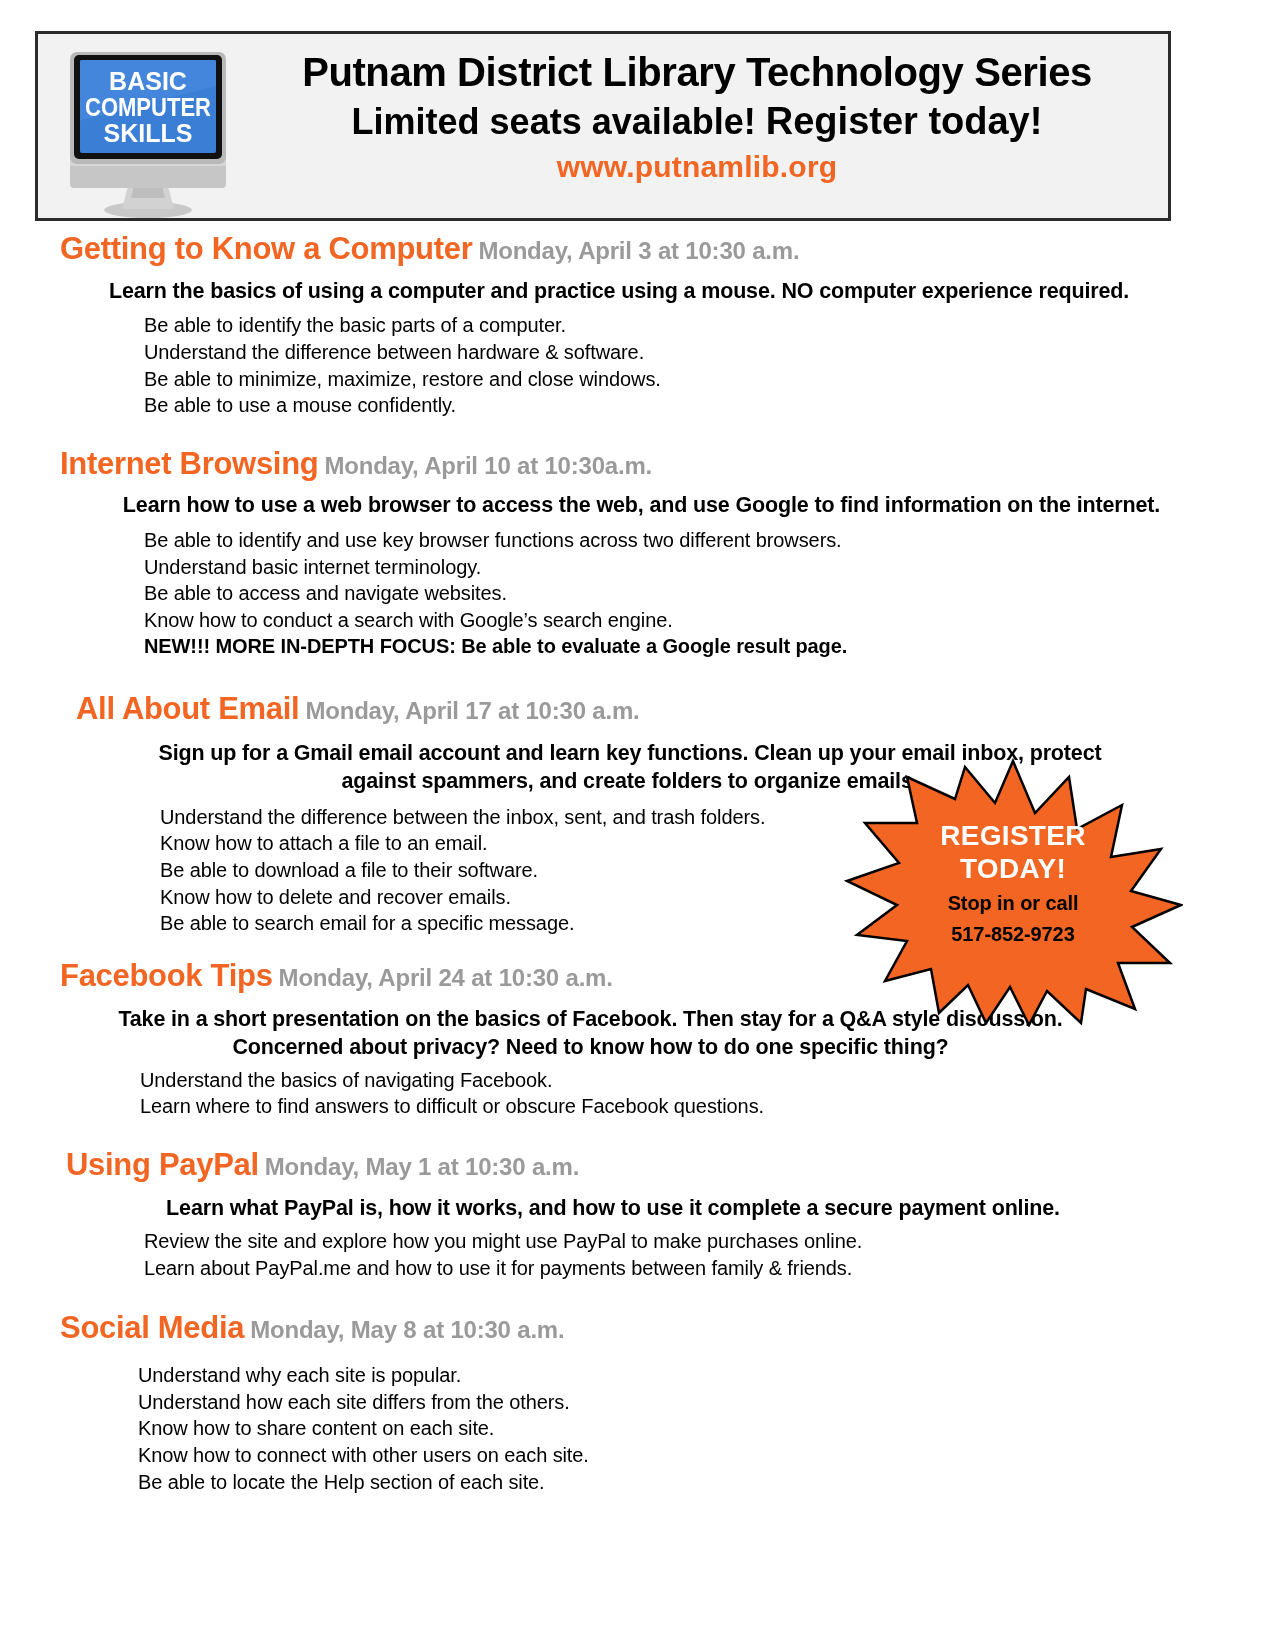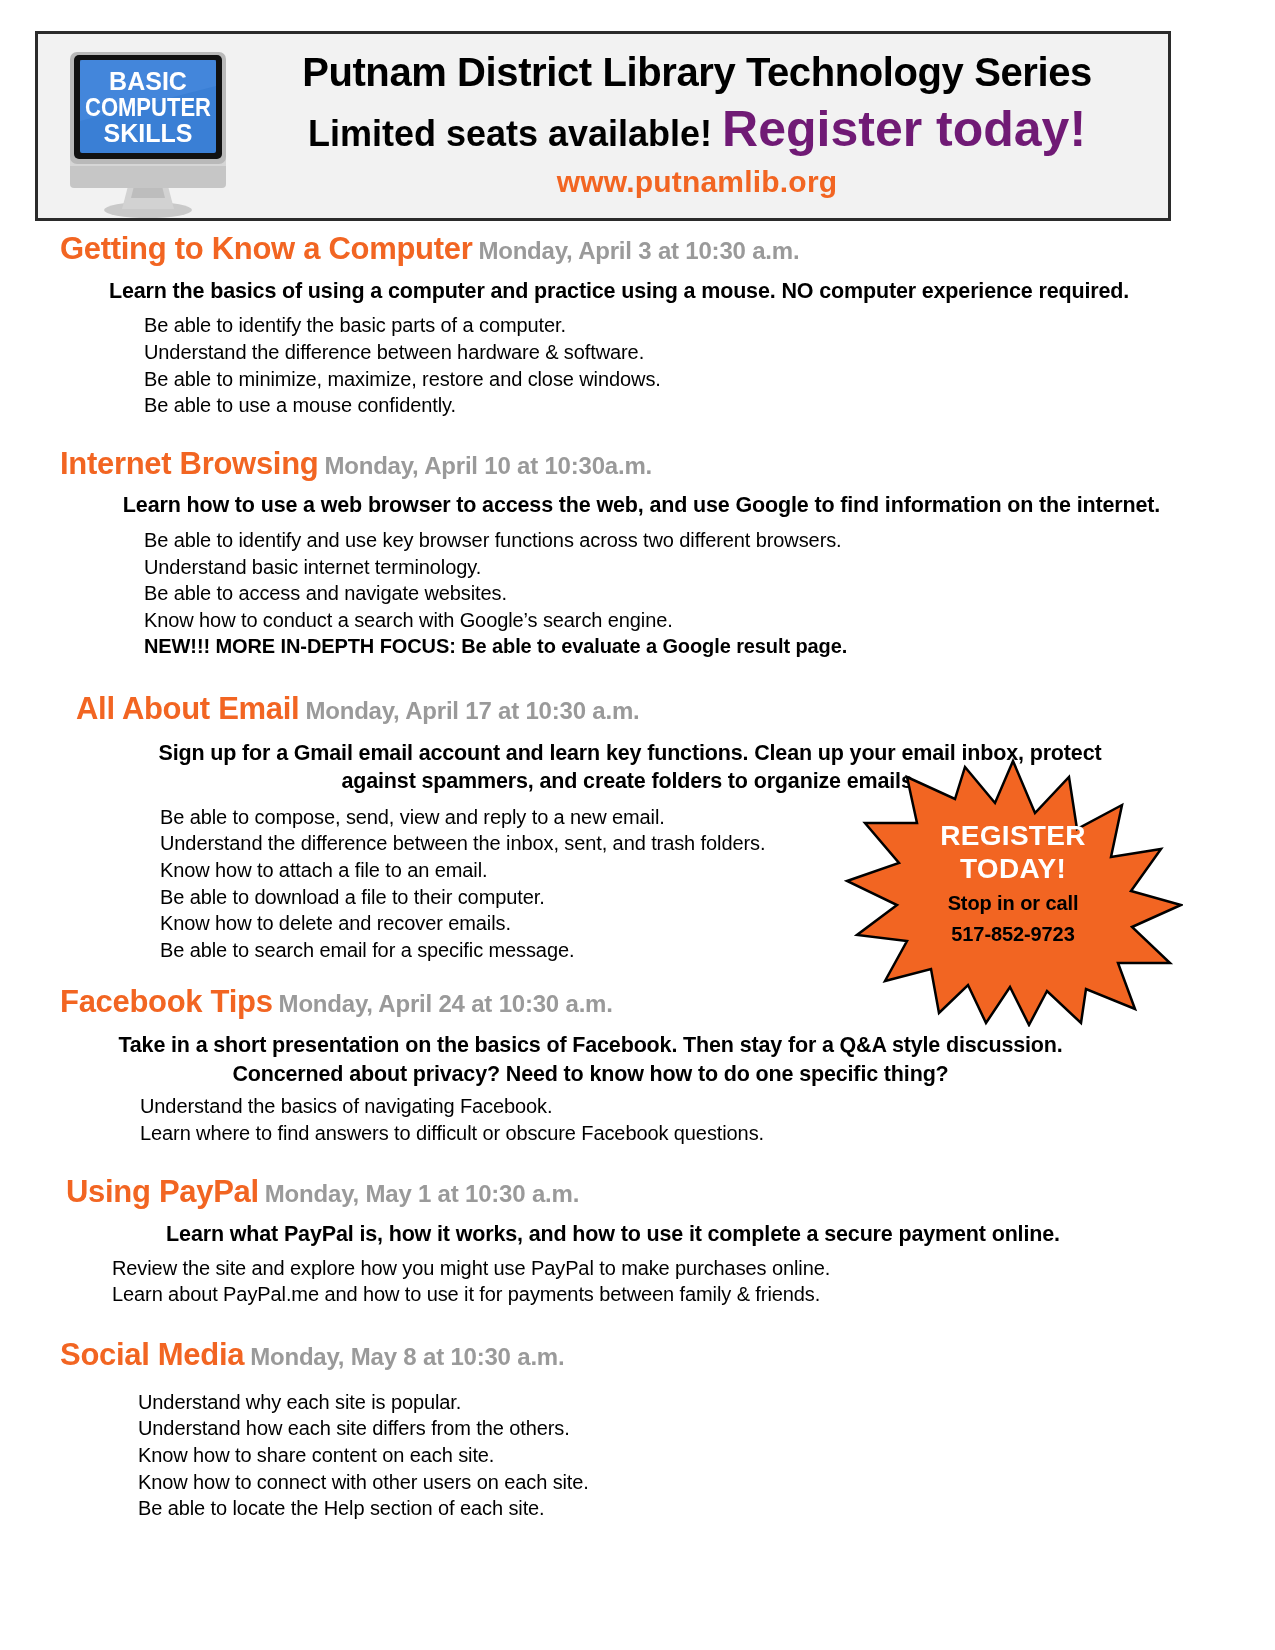--- a/index.html
+++ b/index.html
@@ -59,22 +59,22 @@
   }
   .hdr-line2 {
     font-size: 36px;
     font-weight: bold;
     text-align: center;
     line-height: 1.25;
     white-space: nowrap;
     margin-top: 1px;
   }
   .hdr-line2 .orange {
-    color: #701a75;
-    font-size: 50px;
+    color: #000000;
+    font-size: 38px;
   }
   .hdr-line3 {
     font-size: 30px;
     font-weight: bold;
     color: #f26522;
     text-align: center;
     line-height: 1.2;
     margin-top: 4px;
     letter-spacing: 0.2px;
   }
@@ -234,24 +234,23 @@
       <div class="bullet strong">NEW!!! MORE IN-DEPTH FOCUS:  Be able to evaluate a Google result page.</div>
     </div>
   </div>
 
   <div class="section" style="margin-left:76px; margin-top:32px;">
     <div class="sec-head">
       <span class="sec-title">All About Email</span><span class="sec-date">Monday, April 17 at 10:30 a.m.</span>
     </div>
     <div class="sec-desc" style="margin-left:48px; margin-top:12px; width:1012px;">Sign up for a Gmail email account and learn key functions. Clean up your email inbox, protect against spammers, and create folders to organize emails.</div>
     <div class="bullets" style="margin-left:84px; margin-top:8px;">
-      <div class="bullet">Be able to compose, send, view and reply to a new email.</div>
       <div class="bullet">Understand the difference between the inbox, sent, and trash folders.</div>
       <div class="bullet">Know how to attach a file to an email.</div>
-      <div class="bullet">Be able to download a file to their computer.</div>
+      <div class="bullet">Be able to download a file to their software.</div>
       <div class="bullet">Know how to delete and recover emails.</div>
       <div class="bullet">Be able to search email for a specific message.</div>
     </div>
   </div>
 
   <div class="section" style="margin-left:60px; margin-top:22px;">
     <div class="sec-head">
       <span class="sec-title">Facebook Tips</span><span class="sec-date">Monday, April 24 at 10:30 a.m.</span>
     </div>
     <div class="sec-desc" style="margin-left:48px; margin-top:11px; width:965px;">Take in a short presentation on the basics of Facebook. Then stay for a Q&amp;A style discussion. Concerned about privacy? Need to know how to do one specific thing?</div>
@@ -259,21 +258,21 @@
       <div class="bullet">Understand the basics of navigating Facebook.</div>
       <div class="bullet">Learn where to find answers to difficult or obscure Facebook questions.</div>
     </div>
   </div>
 
   <div class="section" style="margin-left:66px; margin-top:28px;">
     <div class="sec-head">
       <span class="sec-title">Using PayPal</span><span class="sec-date">Monday, May 1 at 10:30 a.m.</span>
     </div>
     <div class="sec-desc" style="margin-left:42px; margin-top:11px; width:1010px;">Learn what PayPal is, how it works, and how to use it complete a secure payment online.</div>
-    <div class="bullets" style="margin-left:46px; margin-top:6px;">
+    <div class="bullets" style="margin-left:78px; margin-top:6px;">
       <div class="bullet">Review the site and explore how you might use PayPal to make purchases online.</div>
       <div class="bullet">Learn about PayPal.me and how to use it for payments between family &amp; friends.</div>
     </div>
   </div>
 
   <div class="section" style="margin-left:60px; margin-top:30px;">
     <div class="sec-head">
       <span class="sec-title">Social Media</span><span class="sec-date">Monday, May 8 at 10:30 a.m.</span>
     </div>
     <div class="bullets" style="margin-left:78px; margin-top:16px;">

